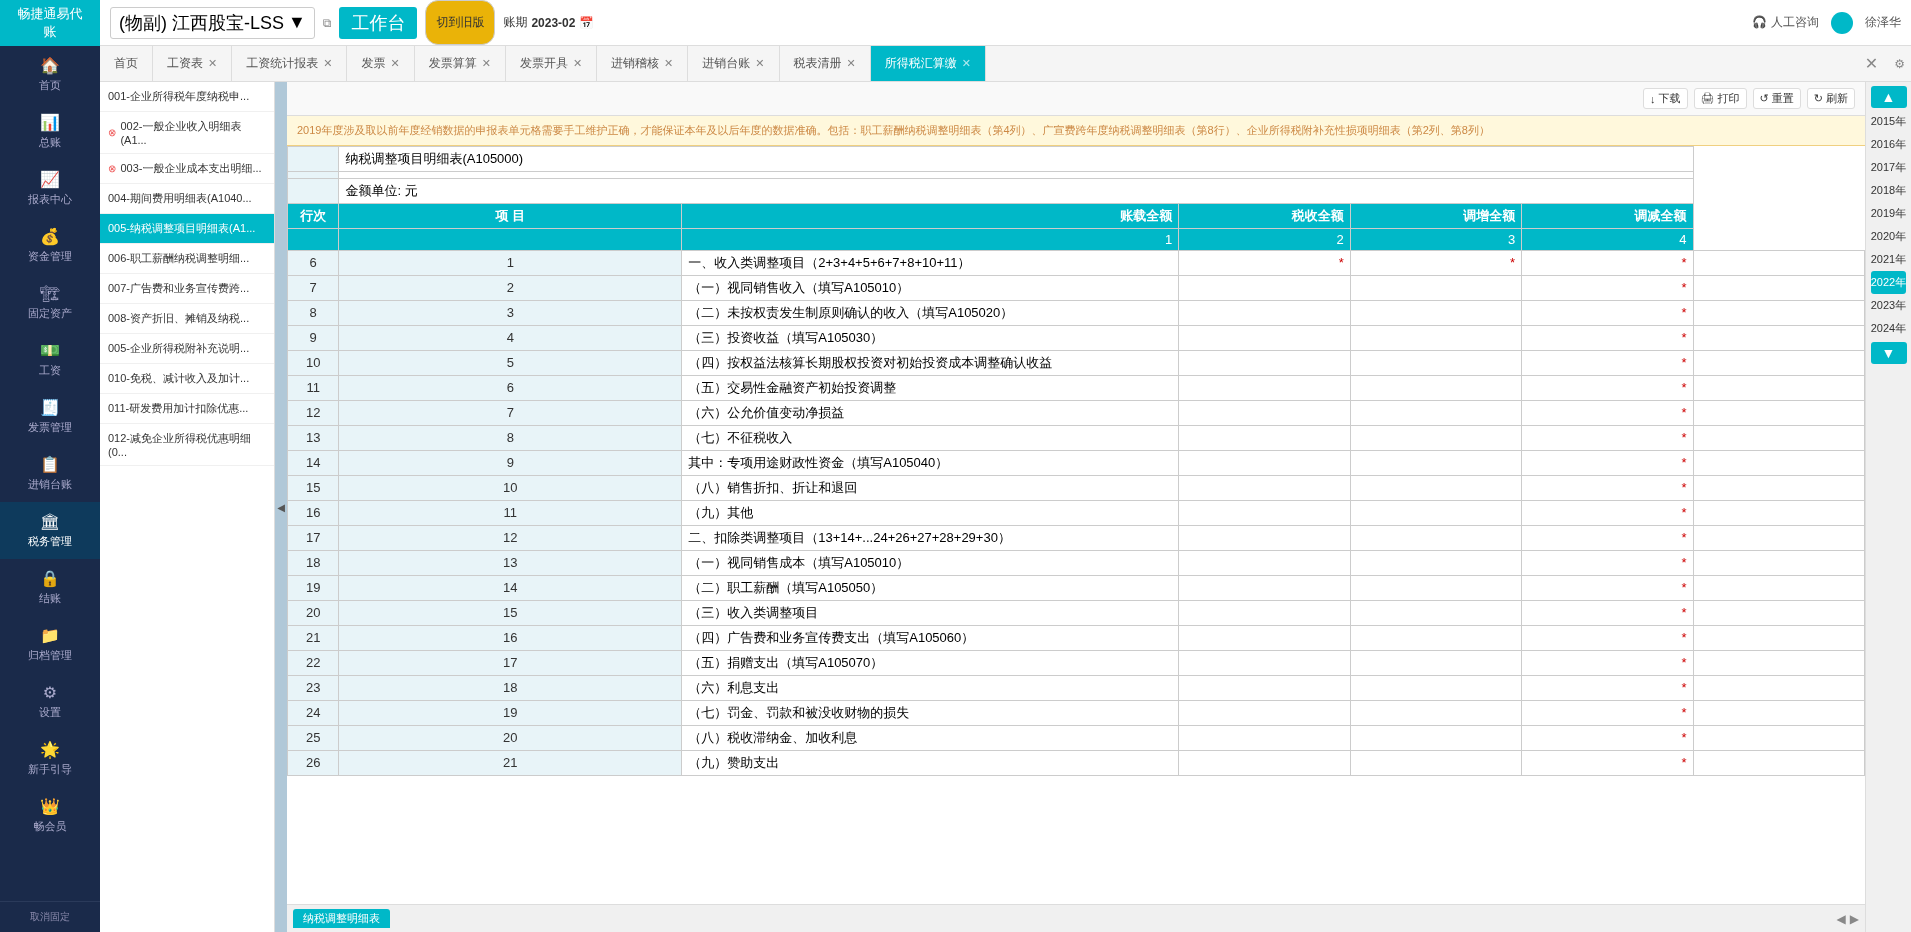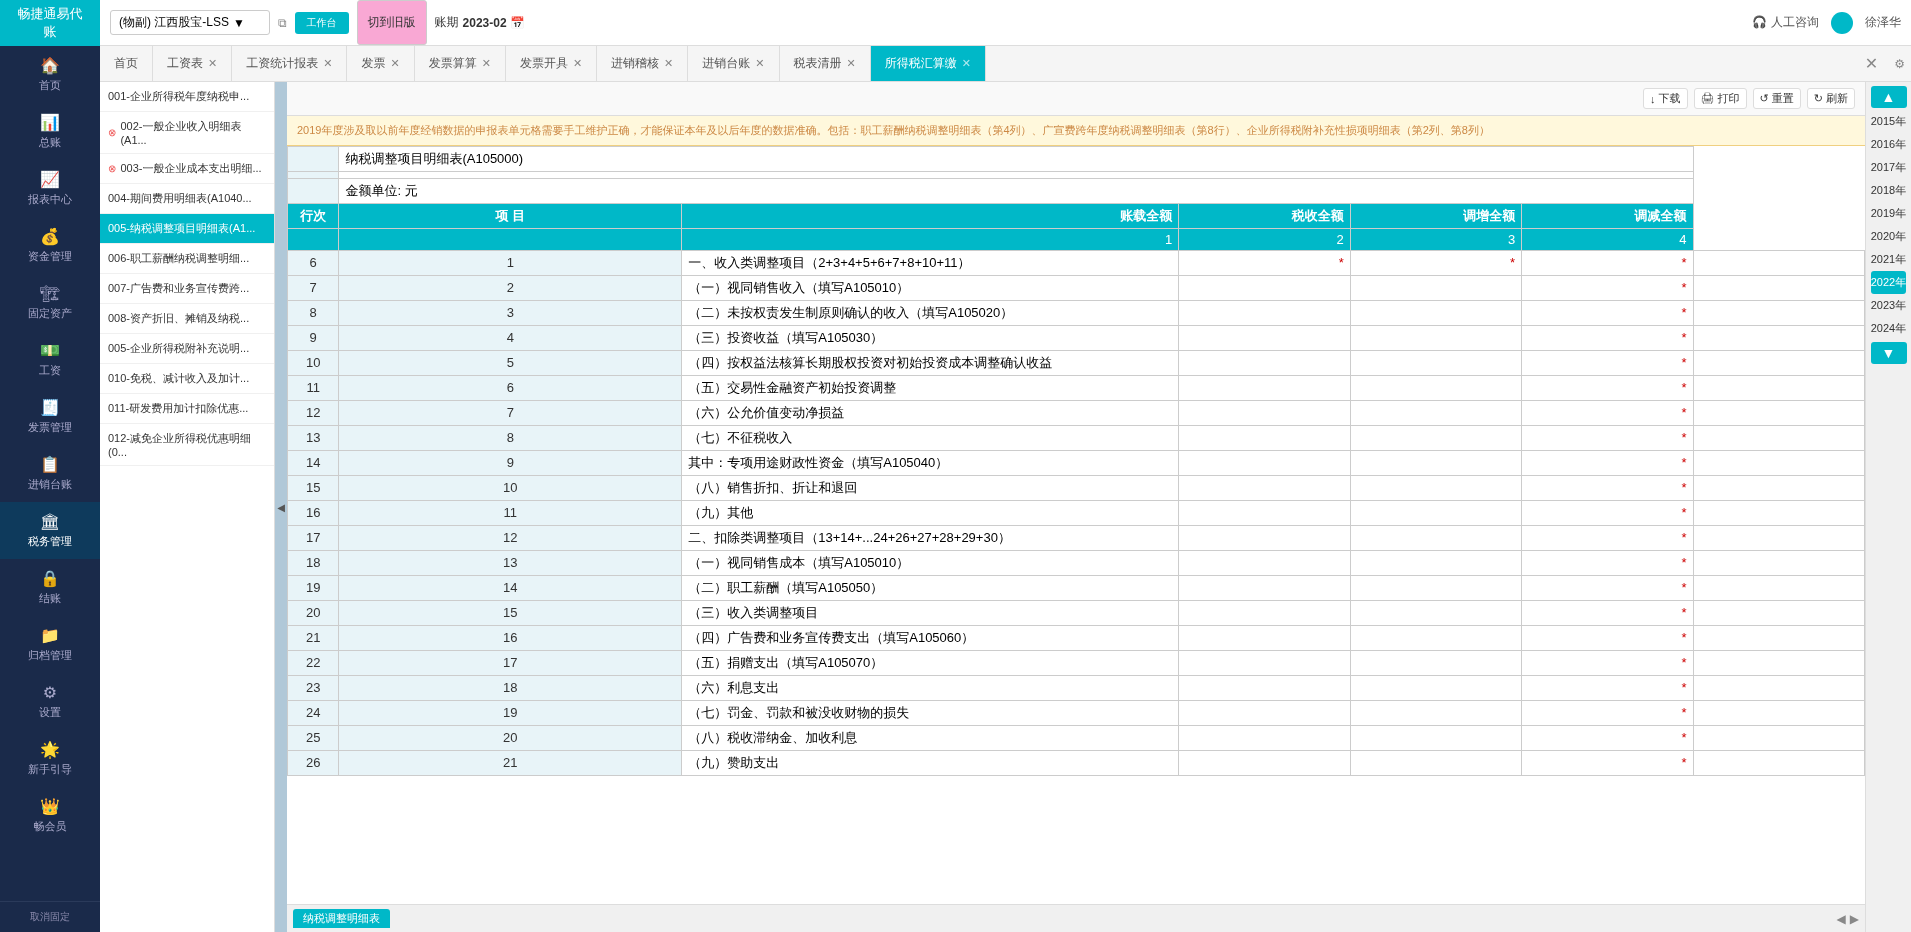--- a/index.html
+++ b/index.html
@@ -11,23 +11,23 @@
     .sidebar-item { display: flex; flex-direction: column; align-items: center; padding: 10px 4px; cursor: pointer; color: #aac; font-size: 11px; gap: 3px; }
     .sidebar-item:hover, .sidebar-item.active { background: #0e3a5c; color: #fff; }
     .sidebar-item .icon { font-size: 16px; }
     .sidebar-bottom { margin-top: auto; padding: 8px; color: #88a; font-size: 10px; text-align: center; border-top: 1px solid #2a3a5a; cursor: pointer; }
 
     
     .main { flex: 1; display: flex; flex-direction: column; overflow: hidden; }
 
     
     .topbar { background: #fff; border-bottom: 1px solid #ddd; height: 46px; display: flex; align-items: center; padding: 0 10px; gap: 8px; flex-shrink: 0; }
-    .topbar-company { border: 1px solid #ccc; border-radius: 3px; padding: 3px 8px; font-size: 12px; display: flex; align-items: center; gap: 4px; min-width: 160px; }
-    .topbar-btn { background: #00b8c8; color: white; border: none; border-radius: 3px; padding: 4px 12px; cursor: pointer; font-size: 10px; }
-    .topbar-btn-outline { background: #f9a8d4; color: #333; border: 1px solid #ccc; border-radius: 3px; padding: 13px 10px; cursor: pointer; font-size: 12px; }
+    .topbar-company { border: 1px solid #ccc; border-radius: 3px; padding: 3px 8px; font-size: 18px; display: flex; align-items: center; gap: 4px; min-width: 160px; }
+    .topbar-btn { background: #00b8c8; color: white; border: none; border-radius: 3px; padding: 4px 12px; cursor: pointer; font-size: 18px; }
+    .topbar-btn-outline { background: #eab308; color: #333; border: 1px solid #ccc; border-radius: 13px; padding: 13px 10px; cursor: pointer; font-size: 12px; }
     .topbar-period { display: flex; align-items: center; gap: 4px; font-size: 12px; color: #333; }
     .topbar-right { margin-left: auto; display: flex; align-items: center; gap: 12px; font-size: 12px; color: #555; }
 
     
     .tabsbar { background: #f5f5f5; border-bottom: 1px solid #ddd; display: flex; align-items: center; height: 36px; overflow-x: auto; flex-shrink: 0; }
     .tab { padding: 0 14px; height: 36px; display: flex; align-items: center; gap: 5px; cursor: pointer; font-size: 12px; color: #555; border-right: 1px solid #ddd; white-space: nowrap; flex-shrink: 0; }
     .tab.active { background: #00b8c8; color: white; }
     .tab .close { color: inherit; opacity: 0.7; font-size: 11px; }
     .tab-close-all { margin-left: auto; padding: 0 10px; cursor: pointer; color: #888; font-size: 16px; }
 

